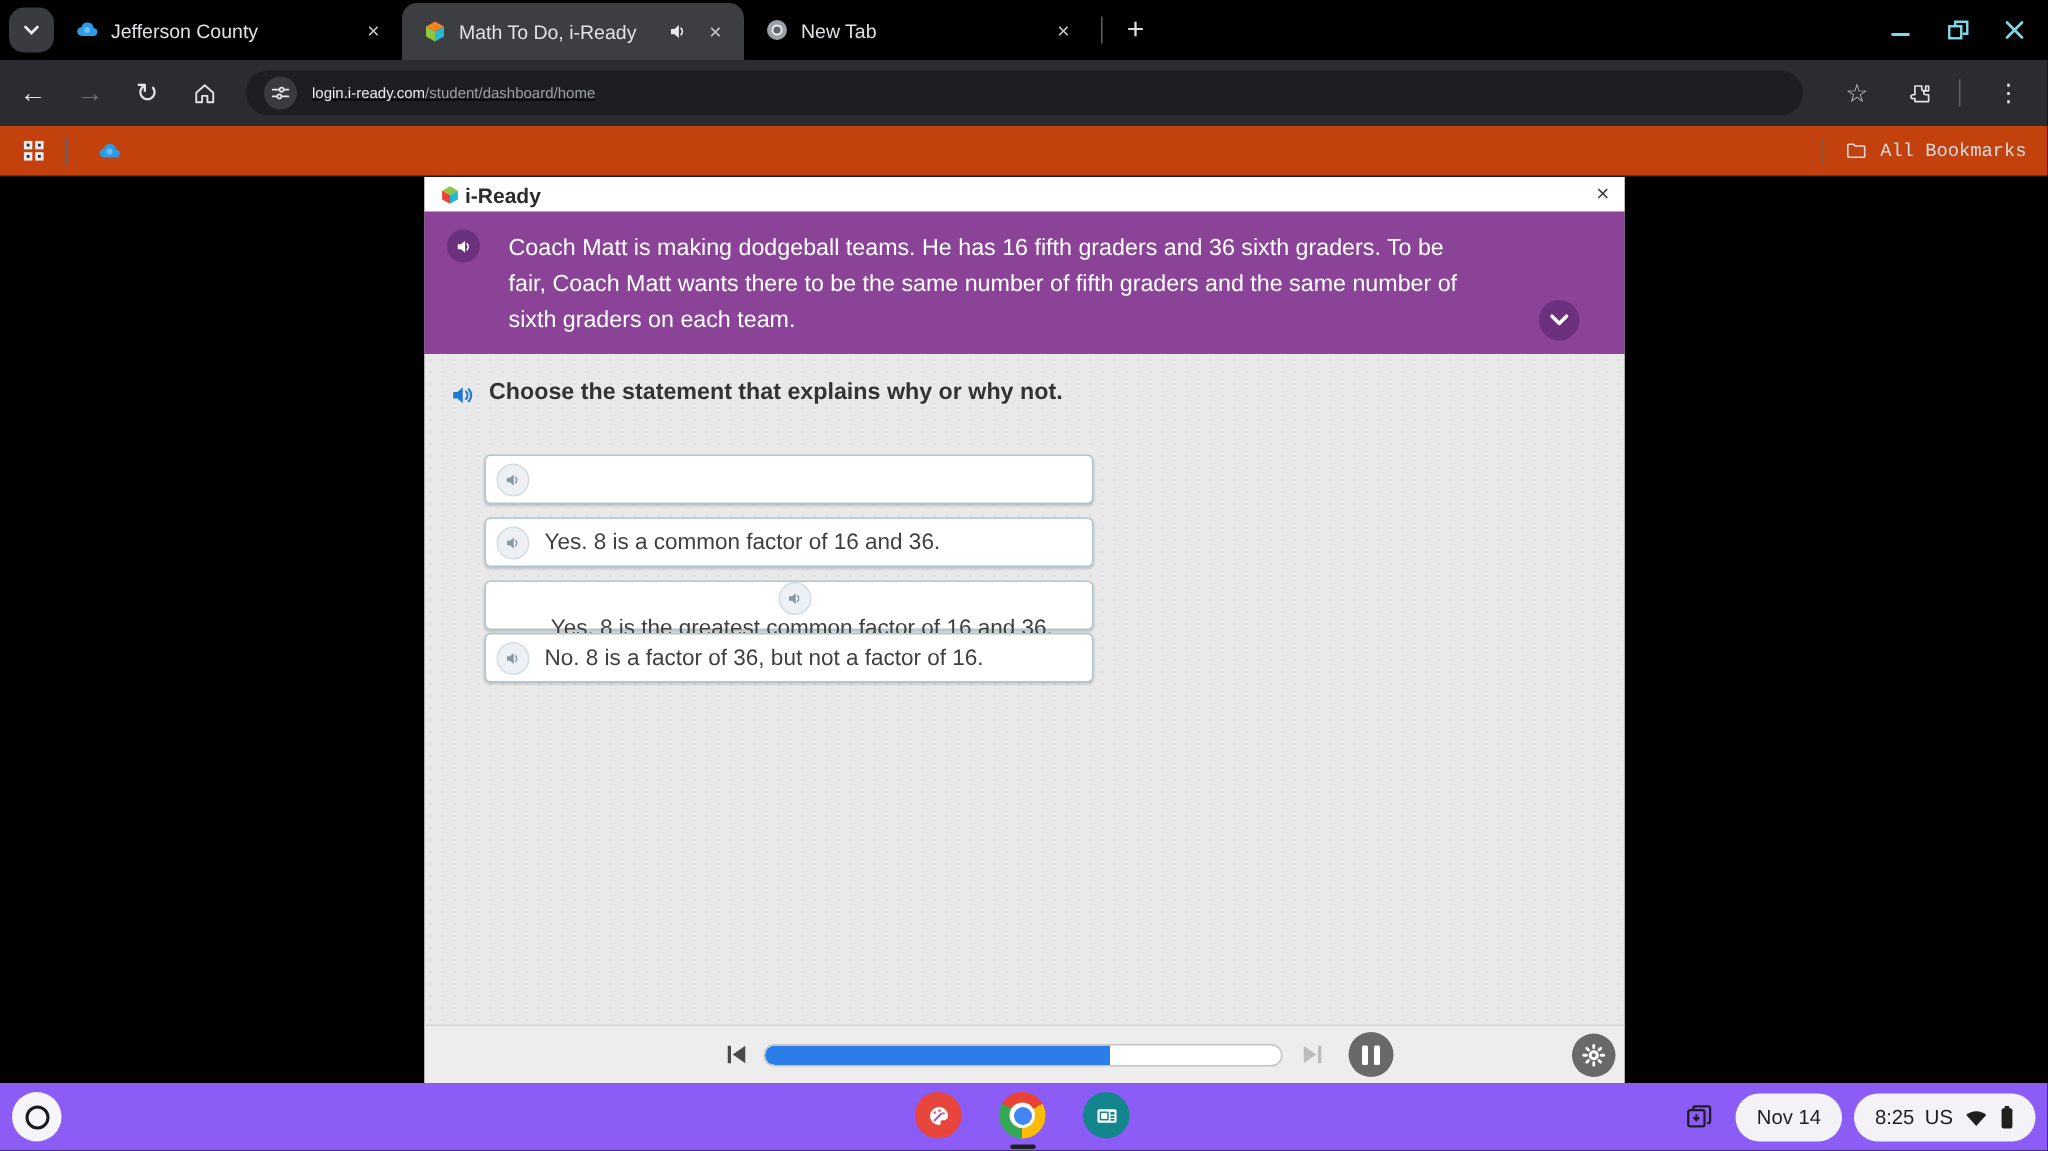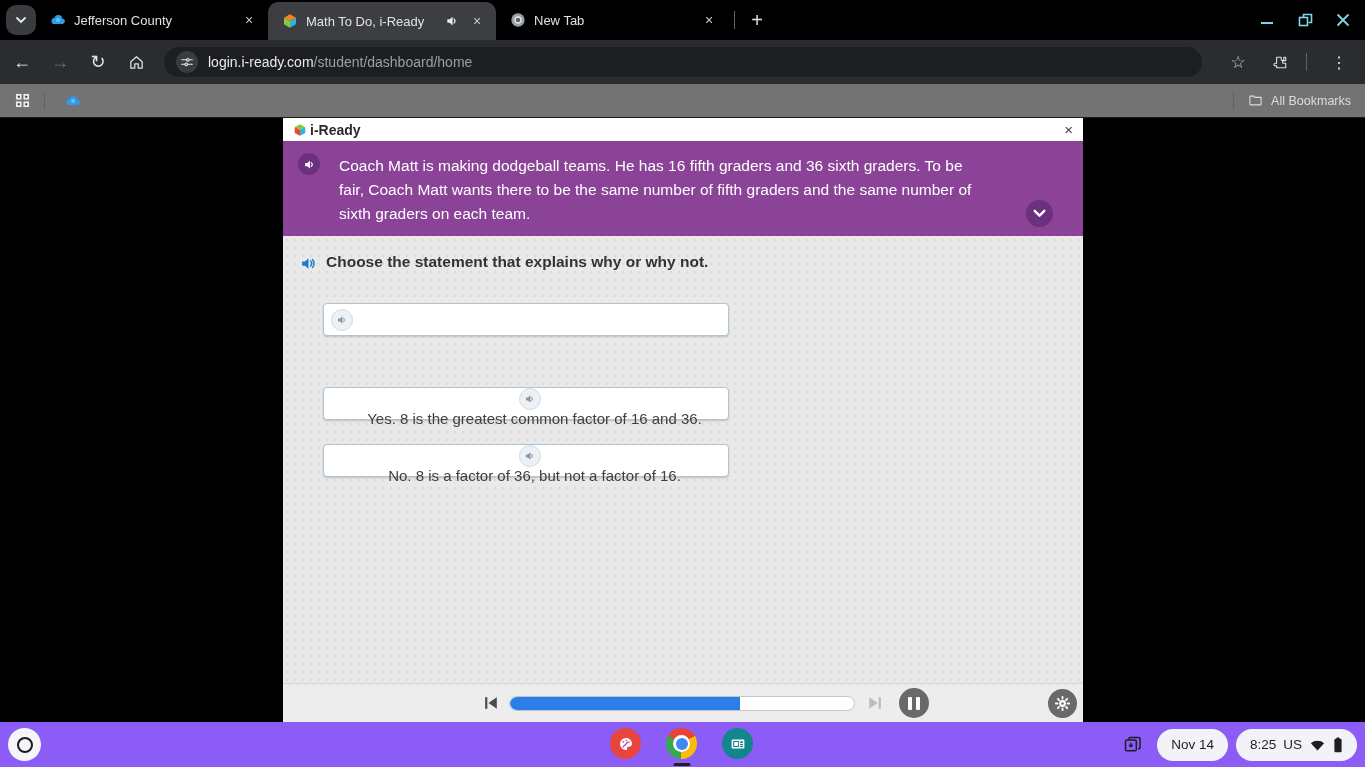--- a/index.html
+++ b/index.html
@@ -28,28 +28,28 @@
 
   .toolbar { position:absolute; left:0; top:40px; width:1365px; height:44px; background:#2b2c2f;
     display:flex; align-items:center; }
   .nav-btn { width:32px; height:32px; display:flex; align-items:center; justify-content:center;
     color:#dee1e5; font-size:18px; margin-left:6px; }
   .nav-btn.disabled { color:#6e7175; }
   .omnibox { height:30px; background:#1d1e21; border-radius:15px; flex:1; margin:0 14px 0 12px;
     display:flex; align-items:center; padding:0 12px; }
   .tune-chip { width:22px; height:22px; border-radius:50%; background:#3a3b3e; display:flex;
     align-items:center; justify-content:center; margin-right:10px; }
-  .url { font-size:14px; white-space:nowrap; }
+  .url { font-size:10px; white-space:nowrap;text-decoration:underline; }
   .url .host { color:#e8eaed; }
   .url .path { color:#9aa0a6; }
   .toolbar-right { display:flex; align-items:center; gap:4px; padding-right:10px; }
   .tb-sep { width:1px; height:18px; background:#5f6368; margin:0 6px; }
 
-  .bookmarks { position:absolute; left:0; top:84px; width:1365px; height:34px; background:#737373;
-    display:flex; align-items:center; border-bottom:1px solid #1a1a1a; }
+  .bookmarks { position:absolute; left:0; top:84px; width:1365px; height:34px; background:#c2410c;
+    display:flex; align-items:center; border-bottom:1px solid #1a1a1a;font-family:Liberation Mono, monospace; }
   .bm-right { margin-left:auto; display:flex; align-items:center; gap:8px; padding-right:14px;
     color:#dadce0; font-size:12.5px; }
 
   
   .viewport { position:absolute; left:0; top:118px; width:1365px; height:604px; background:#010101; }
   .lesson { position:absolute; left:283px; top:0; width:800px; height:604px; background:#e9e9e9;
     display:flex; flex-direction:column; }
   .lesson-header { height:23px; background:#fff; display:flex; align-items:center; padding:0 10px;
     position:relative; flex:0 0 auto; }
   .brand { display:flex; align-items:center; gap:3px; font-weight:bold; font-size:14px; color:#2b2b2b; }
@@ -290,30 +290,39 @@
       </div>
 
       <div class="option" style="top:67px;">
         <span class="opt-speaker">
           <svg width="12" height="12" viewBox="0 0 24 24">
               <path d="M4 9v6h4l5 4.5v-15L8 9z" fill="#8a97a1"></path>
               <path d="M15.5 8.5a5 5 0 010 7" stroke="#8a97a1" stroke-width="2" fill="none" stroke-linecap="round"></path>
             </svg>
         </span>
       </div>
+      <div class="option" style="top:109px;">
+        <span class="opt-speaker">
+          <svg width="12" height="12" viewBox="0 0 24 24">
+              <path d="M4 9v6h4l5 4.5v-15L8 9z" fill="#8a97a1"></path>
+              <path d="M15.5 8.5a5 5 0 010 7" stroke="#8a97a1" stroke-width="2" fill="none" stroke-linecap="round"></path>
+            </svg>
+        </span>
+        <span class="opt-text">Yes. 8 is a common factor of 16 and 36.</span>
+      </div>
       <div class="option" style="top:151px;flex-direction:column;">
         <span class="opt-speaker">
           <svg width="12" height="12" viewBox="0 0 24 24">
               <path d="M4 9v6h4l5 4.5v-15L8 9z" fill="#8a97a1"></path>
               <path d="M15.5 8.5a5 5 0 010 7" stroke="#8a97a1" stroke-width="2" fill="none" stroke-linecap="round"></path>
             </svg>
         </span>
         <span class="opt-text">Yes. 8 is the greatest common factor of 16 and 36.</span>
       </div>
-      <div class="option" style="top:208px;flex-direction:column;">
+      <div class="option" style="top:186px;">
         <span class="opt-speaker">
           <svg width="12" height="12" viewBox="0 0 24 24">
               <path d="M4 9v6h4l5 4.5v-15L8 9z" fill="#8a97a1"></path>
               <path d="M15.5 8.5a5 5 0 010 7" stroke="#8a97a1" stroke-width="2" fill="none" stroke-linecap="round"></path>
             </svg>
         </span>
         <span class="opt-text">No. 8 is a factor of 36, but not a factor of 16.</span>
       </div>
     </div>
 

